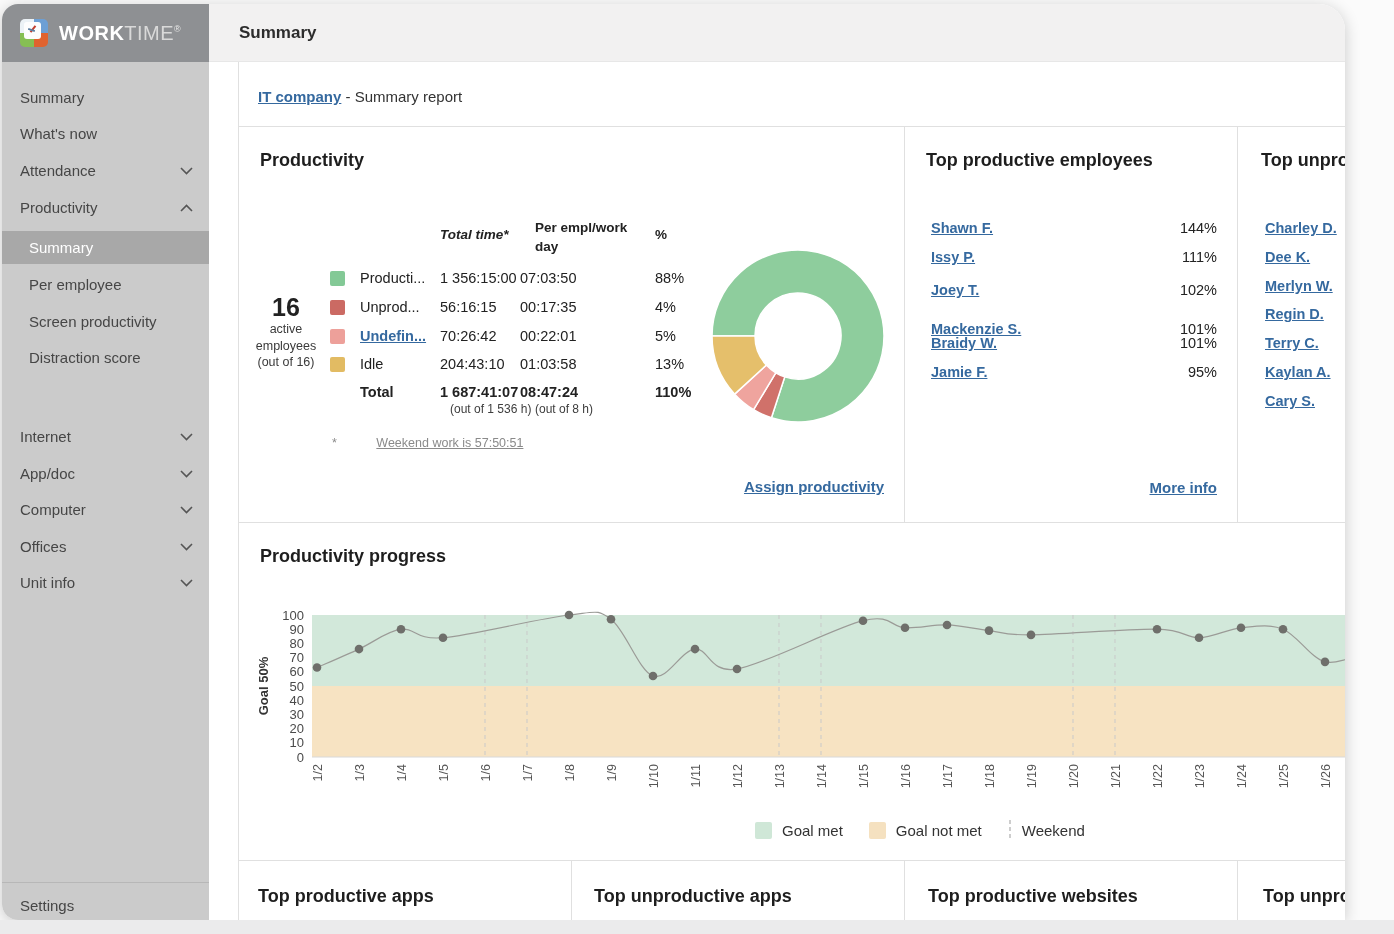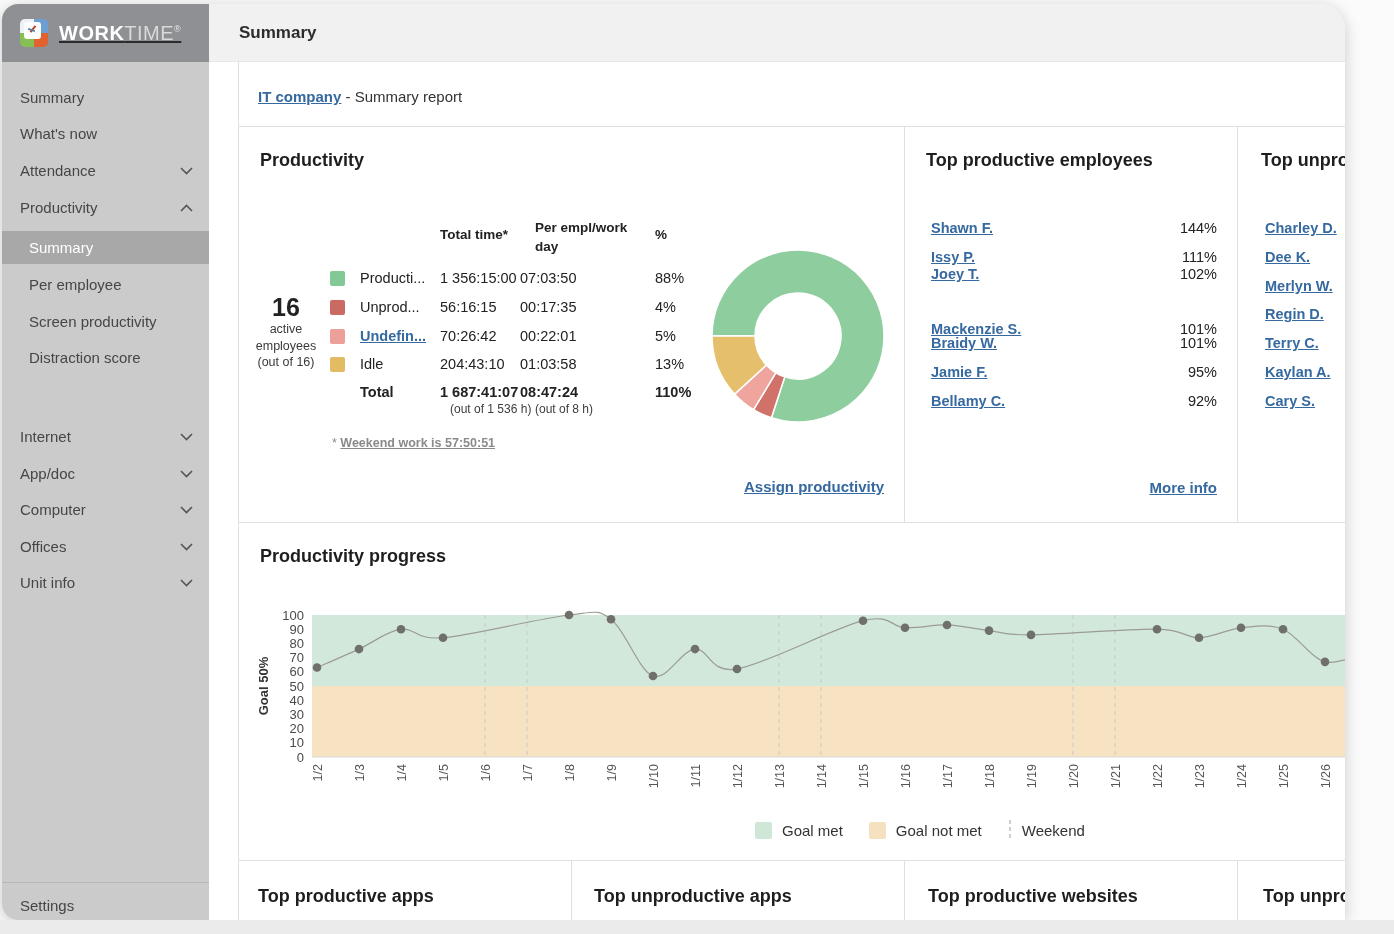--- a/index.html
+++ b/index.html
@@ -15,21 +15,21 @@
   .logo-bar { width:207px; height:58px; background:#8e9093; display:flex; align-items:center; padding-left:18px; flex:none; }
   .title-bar { flex:1; background:#f2f1f1; border-bottom:1px solid #e7e7e7; display:flex; align-items:center; padding-left:30px; }
   .title-bar span { font-size:17px; font-weight:bold; color:#2c2c2c; }
   .logo-icon { width:28px; height:28px; border-radius:5px; overflow:hidden; position:relative; flex:none; }
   .logo-icon .q { position:absolute; width:50%; height:50%; }
   .q.tl{left:0;top:0;background:#ecf2f6}.q.tr{right:0;top:0;background:#6d9fd4}
   .q.bl{left:0;bottom:0;background:#86bf53}.q.br{right:0;bottom:0;background:#e0632f}
   .logo-icon .face { position:absolute; left:4px; top:3px; width:17px; height:17px; background:#fdfdfd; border-radius:3px; }
   .logo-icon .hand1 { position:absolute; left:12px; top:6px; width:2px; height:8px; background:#c33f2e; transform:rotate(38deg); }
   .logo-icon .hand2 { position:absolute; left:8px; top:10px; width:7px; height:2px; background:#5a7da0; transform:rotate(18deg); }
-  .logo-text { margin-left:11px; font-size:20px; letter-spacing:.5px; white-space:nowrap;text-decoration:underline; }
+  .logo-text { margin-left:11px; font-size:20px; letter-spacing:.5px; white-space:nowrap; }
   .logo-text .b { color:#ffffff; font-weight:bold; }
   .logo-text .l { color:#d9d9d9; font-weight:normal; }
   .logo-text sup { color:#e9e9e9; font-size:9px; vertical-align:super; }
 
   
   .sidebar { position:absolute; left:0; top:58px; width:207px; height:858px; background:#cbcbcb; font-size:15px; color:#464646; }
   .side-item { position:absolute; left:0; width:100%; height:31px; line-height:31px; padding-left:18px; cursor:pointer; white-space:nowrap; }
   .side-item.sub { padding-left:27px; }
   .side-item.selected { background:#a8a8a8; color:#ffffff; height:33px; line-height:33px; }
   .side-item .chev { position:absolute; right:16px; top:50%; margin-top:-4px; }
@@ -42,34 +42,34 @@
   a.link { color:#35699f; font-weight:bold; text-decoration:underline; cursor:pointer; }
 
   .panel { position:absolute; }
   .panel-title { position:absolute; left:22px; top:24px; font-size:18px; font-weight:bold; color:#1e1e1e; white-space:nowrap; }
 
   
   .active-block { position:absolute; left:4px; top:168px; width:88px; text-align:center; color:#3a3a3a; }
   .active-block .count { font-size:25px; font-weight:bold; line-height:27px; color:#222; }
   .active-block .al { font-size:12.5px; line-height:16.5px; }
   .th { position:absolute; font-size:13.5px; font-weight:bold; color:#222; }
-  .th-total { left:202px; top:101px; }
+  .th-total { left:202px; top:101px;font-style:italic; }
   .th-per { left:297px; top:92px; width:104px; line-height:19px; }
   .th-pct { left:417px; top:101px; }
   .p-row { position:absolute; left:92px; width:600px; height:29px; line-height:29px; font-size:14.5px; color:#222; }
   .p-row .swatch { position:absolute; left:0; top:7px; width:15px; height:15px; border-radius:2px; }
   .p-row .c-label { position:absolute; left:30px; }
   .p-row .c-total { position:absolute; left:110px; }
   .p-row .c-per { position:absolute; left:190px; }
   .p-row .c-pct { position:absolute; left:325px; }
   .p-row.total-row span { font-weight:bold; }
   .p-note { position:absolute; font-size:12px; color:#3d3d3d; top:276px; }
   .p-note.n1 { left:212px; } .p-note.n2 { left:297px; }
   .footnote { position:absolute; left:94px; top:310px; font-size:12.5px; color:#8a8a8a; }
-  .footnote a { color:#8a8a8a; text-decoration:underline; font-weight:bold; }
+  .footnote a { color:#8a8a8a; text-decoration:underline; font-weight:normal;margin-left:36px; }
   .assign { position:absolute; right:20px; top:352px; font-size:15px; }
   #donut-svg { position:absolute; left:450px; top:100px; }
 
   
   .emp-row { position:absolute; left:0; width:100%; height:29px; line-height:29px; font-size:14.5px; }
   .emp-row .name { position:absolute; left:27px; font-size:14.5px; }
   .emp-row .pct { position:absolute; right:20px; color:#222; }
   .more { position:absolute; right:20px; top:353px; font-size:15px; }
 
   
@@ -217,39 +217,35 @@
   <div class="panel" style="left:902px; top:122px; width:333px; height:396px">
     <div class="panel-title">Top productive employees</div>
     <div class="emp-row" style="top:88px">
         <a class="link name">Shawn F.</a>
         <span class="pct">144%</span>
       </div>
     <div class="emp-row" style="top:117px">
         <a class="link name">Issy P.</a>
         <span class="pct">111%</span>
       </div>
-    <div class="emp-row" style="top:134px">
+    <div class="emp-row" style="top:150px">
         <a class="link name">Joey T.</a>
         <span class="pct">102%</span>
       </div>
     <div class="emp-row" style="top:189px">
         <a class="link name">Mackenzie S.</a>
         <span class="pct">101%</span>
       </div>
     <div class="emp-row" style="top:203px">
         <a class="link name">Braidy W.</a>
         <span class="pct">101%</span>
       </div>
     <div class="emp-row" style="top:232px">
         <a class="link name">Jamie F.</a>
         <span class="pct">95%</span>
-      </div>
-    <div class="emp-row" style="top:261px">
-        <a class="link name">Bellamy C.</a>
-        <span class="pct">92%</span>
       </div>
     <a class="link more">More info</a>
   </div>
 
   <div class="panel" style="left:1235px; top:122px; width:260px; height:396px">
     <div class="panel-title" style="left:24px">Top unproductive employees</div>
     <div class="emp-row" style="top:88px">
         <a class="link name" style="left:28px">Charley D.</a>
       </div>
     <div class="emp-row" style="top:117px">

